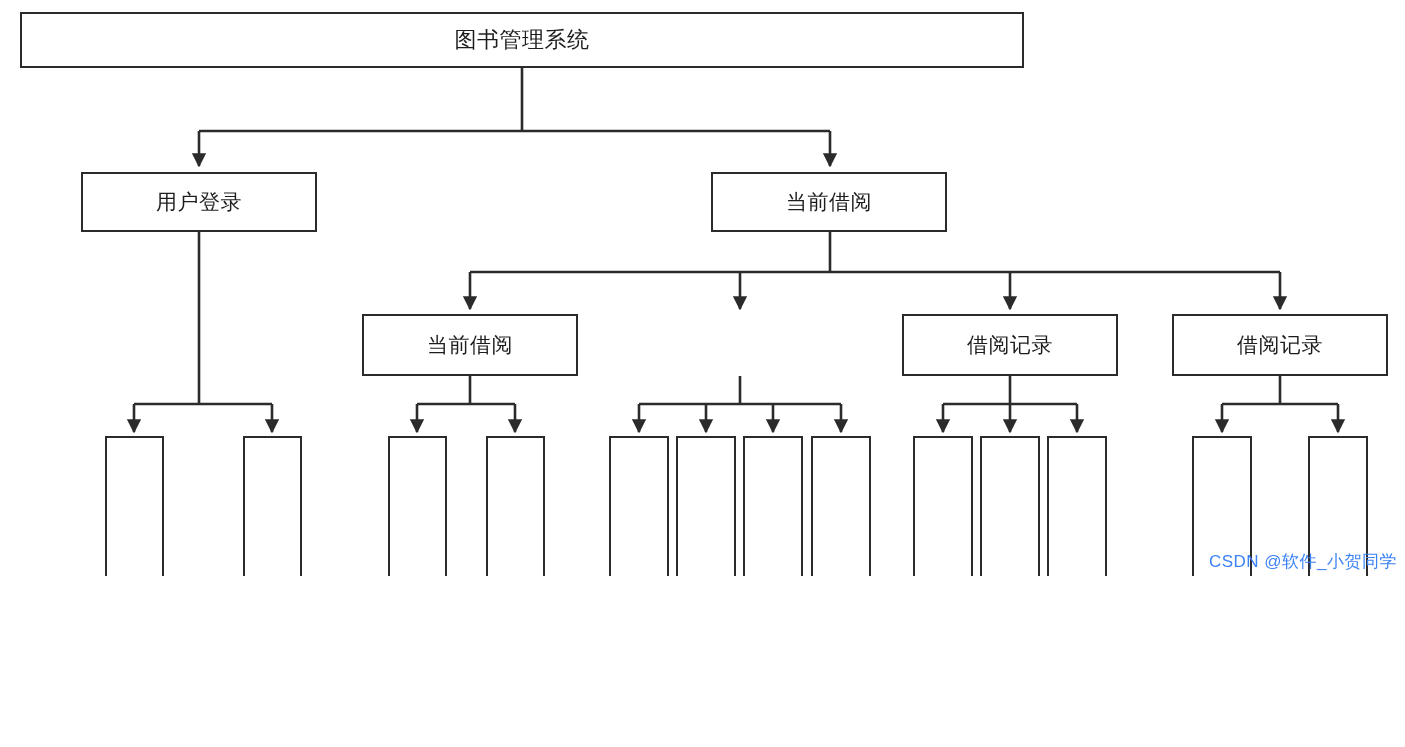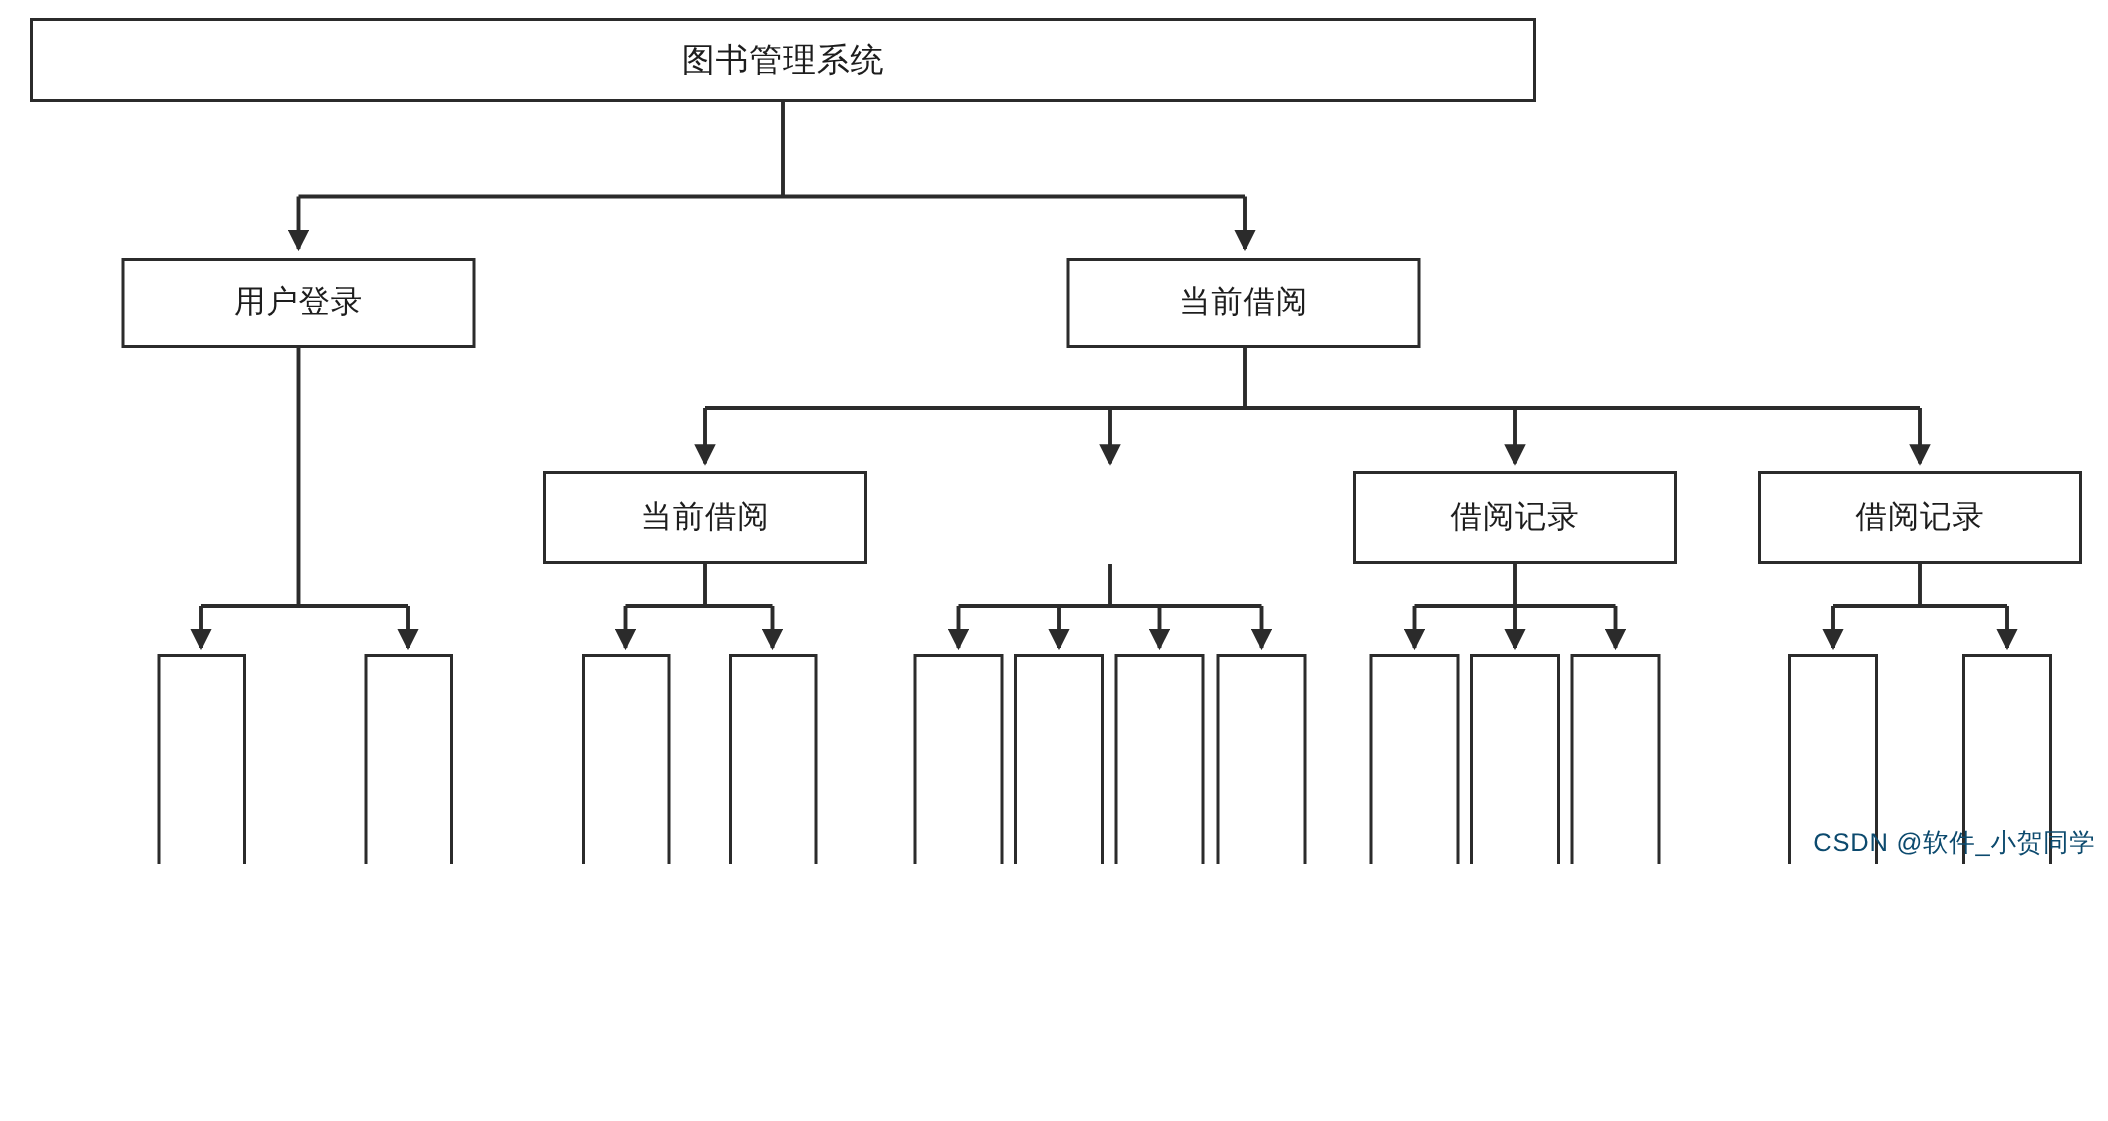--- a/index.html
+++ b/index.html
@@ -64,21 +64,21 @@
     line-height: 1.0;
     letter-spacing: 3px;
     white-space: nowrap;
     max-height: 100%;
   }
   .watermark {
     position: absolute;
     right: 8px;
     bottom: 3px;
     font-size: 17px;
-    color: #0c4a6e;
+    color: #3b82f6;
     white-space: nowrap;
     z-index: 5;
     letter-spacing: 0.5px;
   }
 </style>
 </head>
 <body>
 
 <div id="canvas">
 

